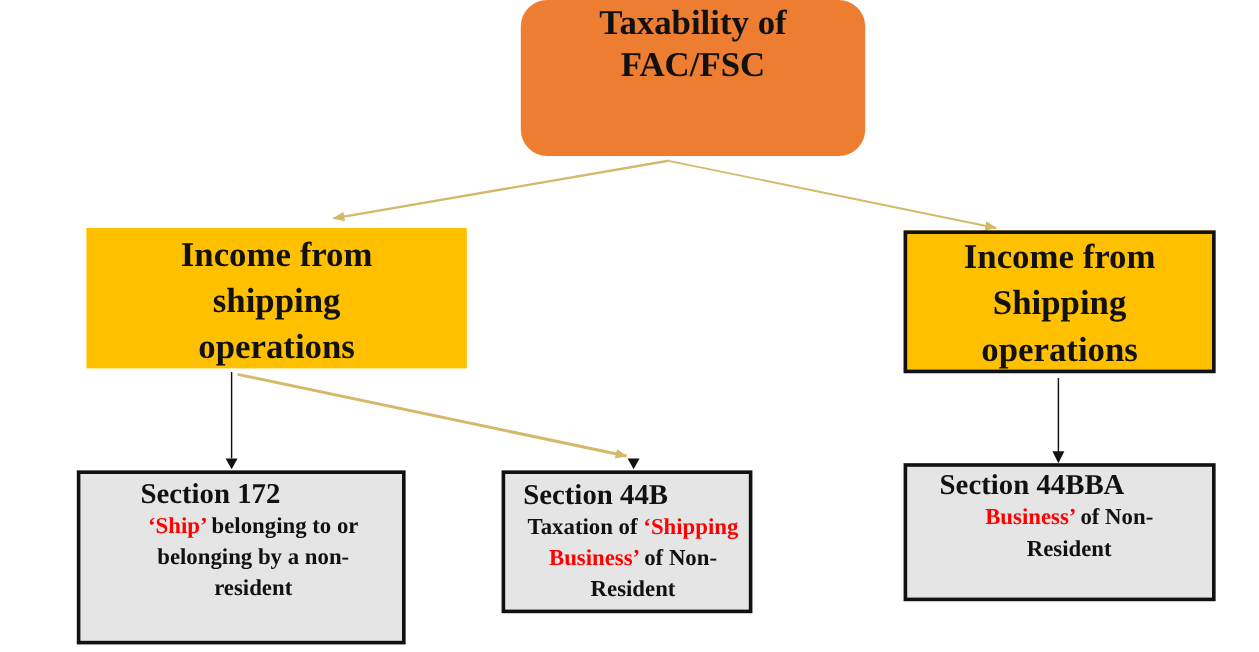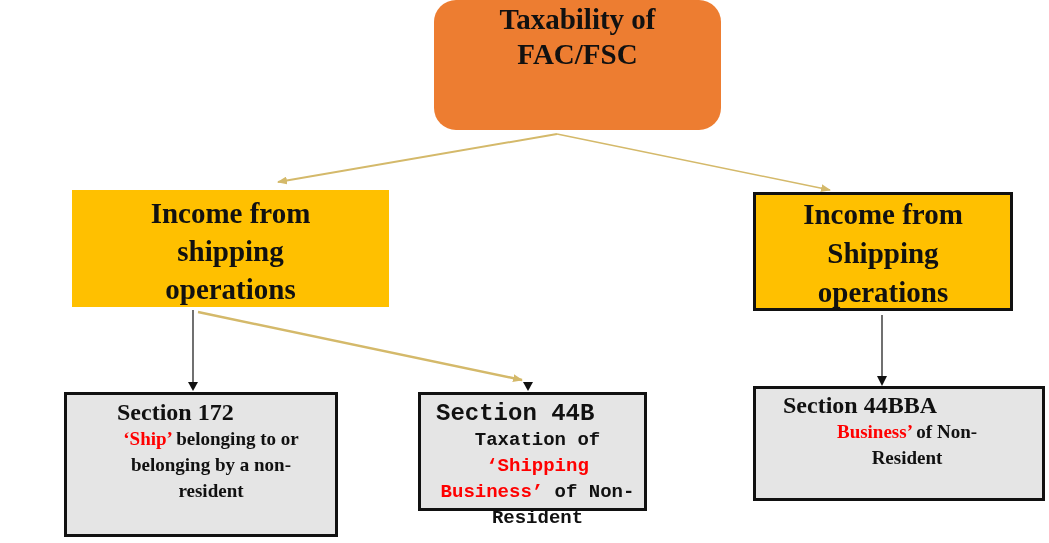--- a/index.html
+++ b/index.html
@@ -8,22 +8,22 @@
     .node { position:absolute; box-sizing:border-box; text-align:center;
             font-weight:bold; color:#111; }
     #root { left:434px; top:0px; width:287px; height:130px; background:#ED7D31;
             border-radius:22px; font-size:29px; line-height:35px; padding-top:2px; }
     #ship { left:72px; top:190px; width:317px; height:117px; background:#FFC000;
             font-size:29px; line-height:38px; padding-top:4px; }
     #air { left:753px; top:192px; width:260px; height:119px; background:#FFC000;
            border:3px solid #111; font-size:29px; line-height:39px; padding-top:0px; }
     .grey { background:#e5e5e5; border:3px solid #111; }
     #s172 { left:64px; top:392px; width:274px; height:145px; }
-    #s44b { left:418px; top:392px; width:229px; height:119px;font-family:Liberation Mono, monospace; }
-    #s44bba { left:753px; top:386px; width:292px; height:115px; }
+    #s44b { left:418px; top:392px; width:209px; height:119px; }
+    #s44bba { left:753px; top:386px; width:260px; height:115px; }
     .sec-title { font-size:24px; line-height:27px; }
     .sec-body { font-size:19px; line-height:26px; }
     .red { color:#FF0000; }
     #s172 .sec-title { text-align:left; padding-left:50px; padding-top:4px; }
     #s172 .sec-body { padding-left:20px; }
     #s44b .sec-title { padding-top:5px; padding-left:15px; text-align:left; }
     #s44b .sec-body { padding-left:10px; }
     #s44bba .sec-title { text-align:left; padding-left:27px; padding-top:3px; }
     #s44bba .sec-body { padding-left:16px; }
     svg#connectors { position:absolute; left:0; top:0; }

